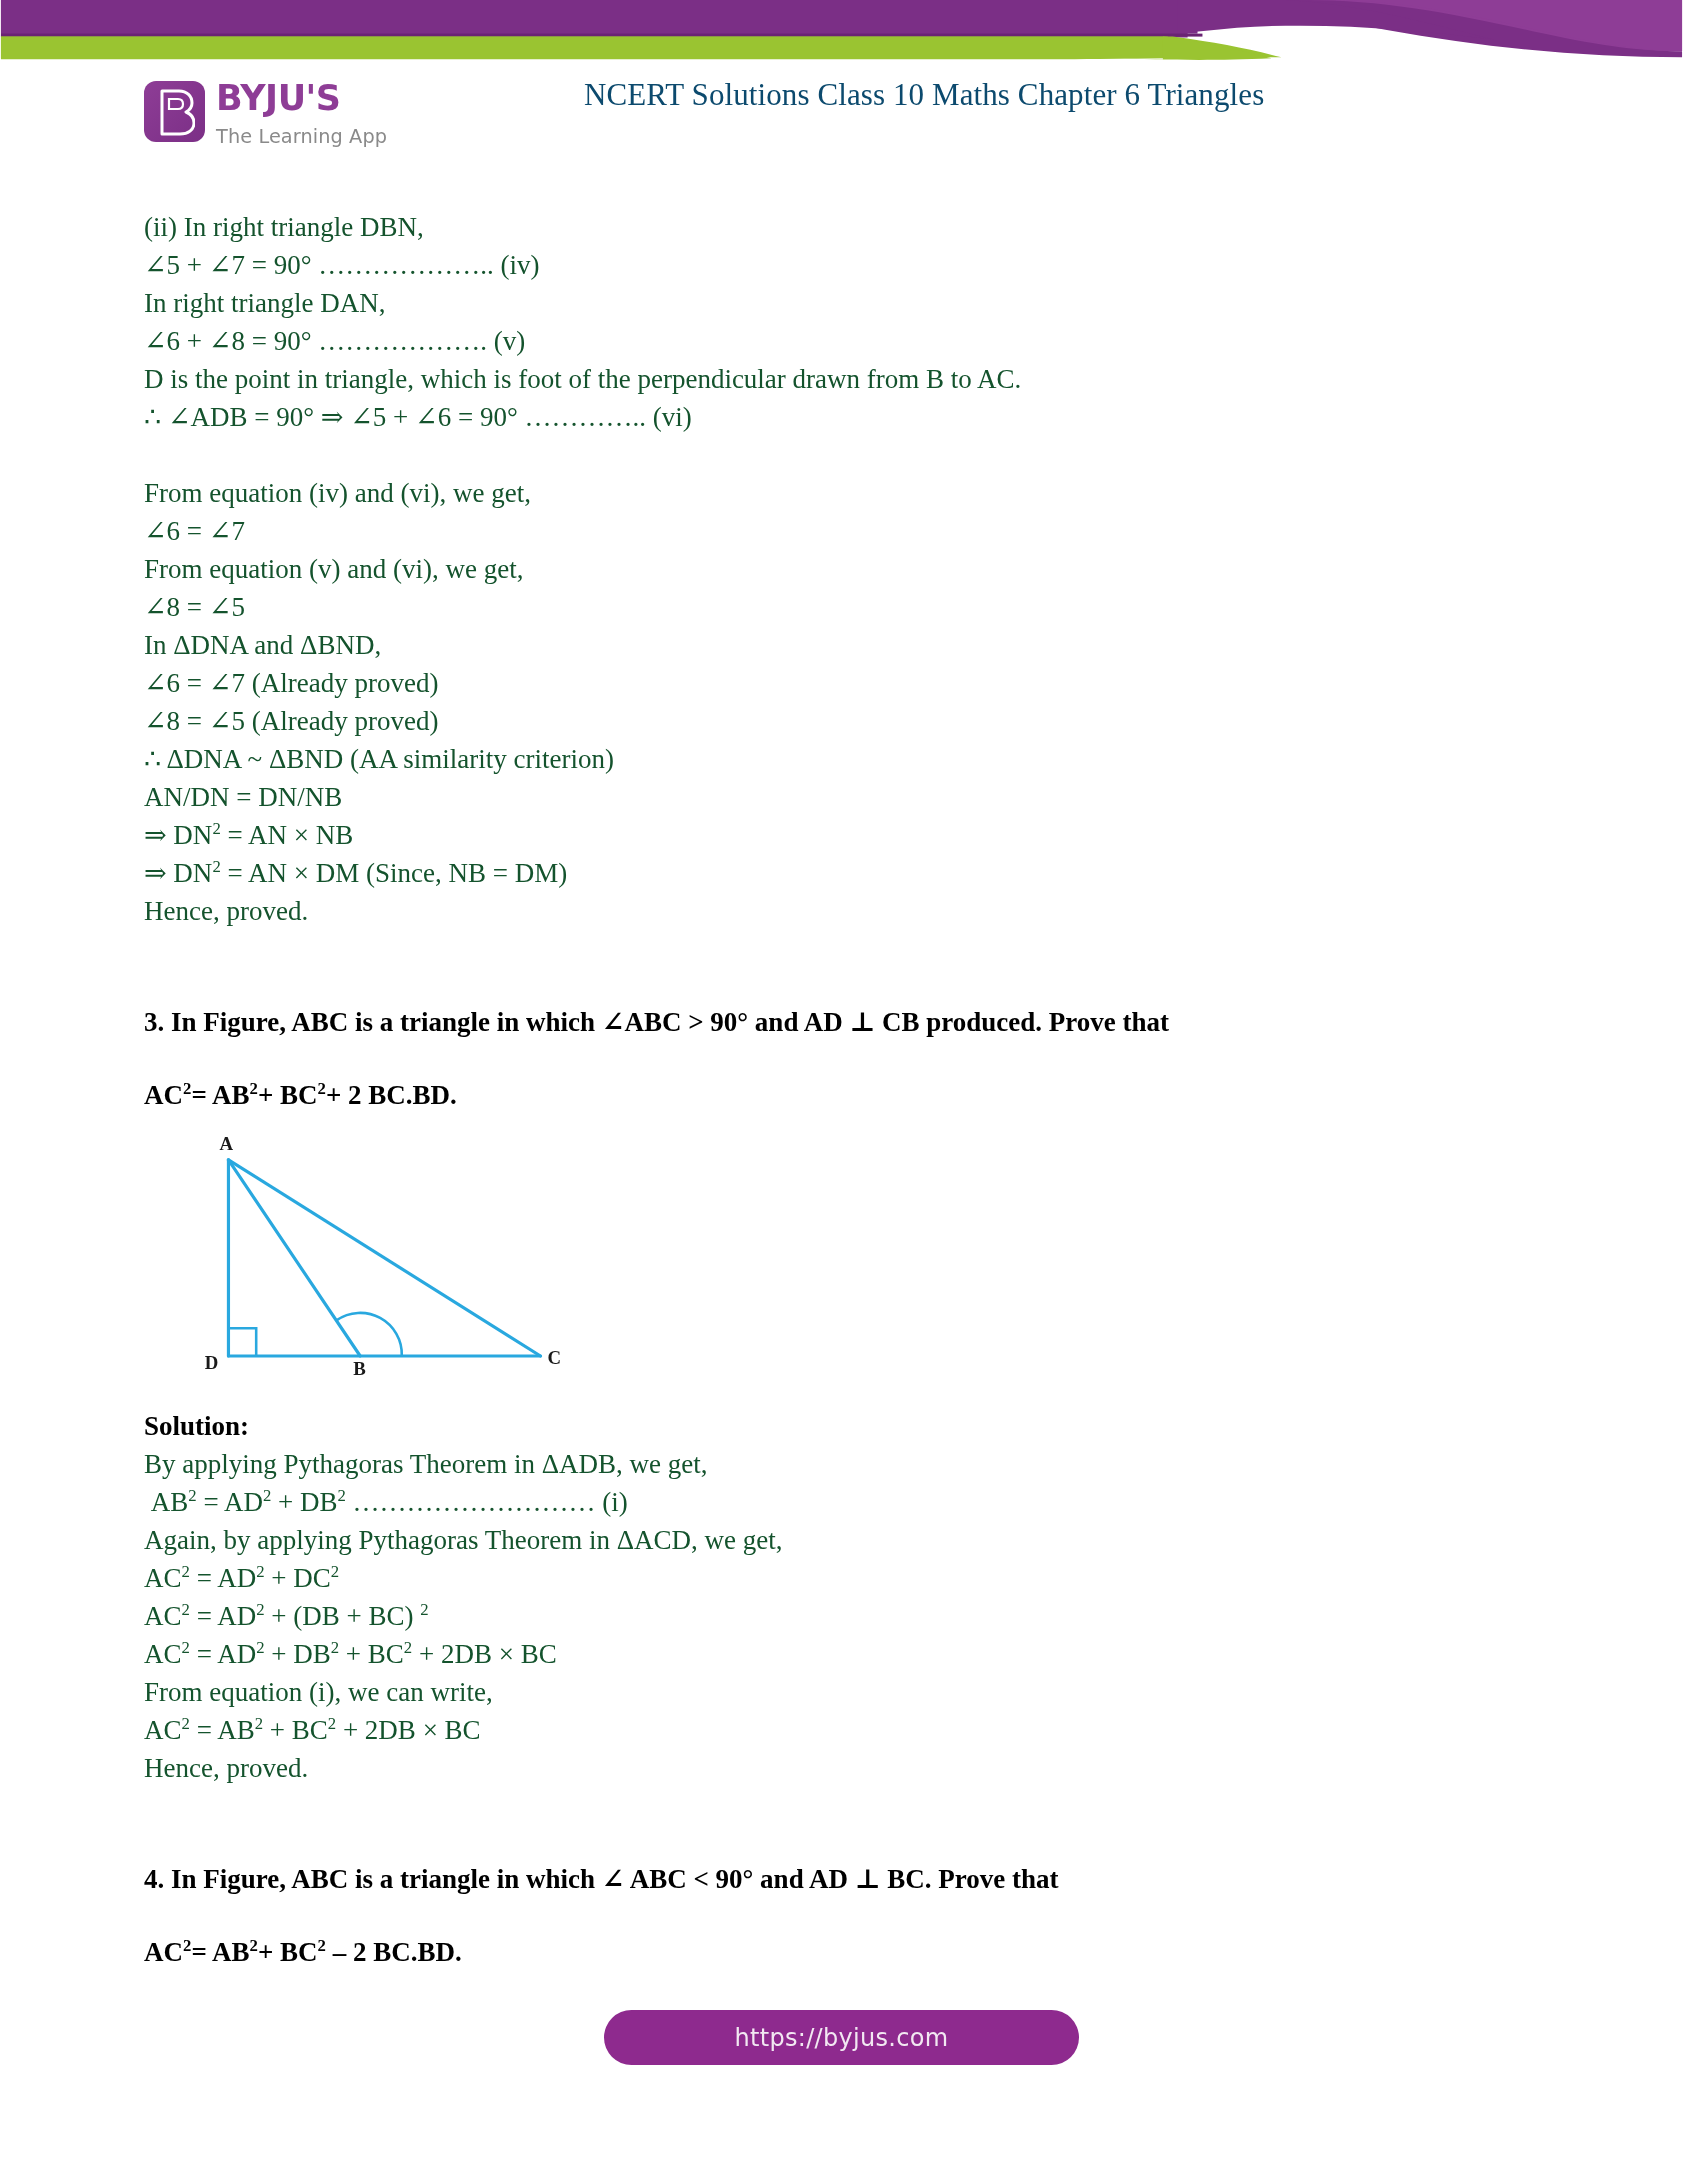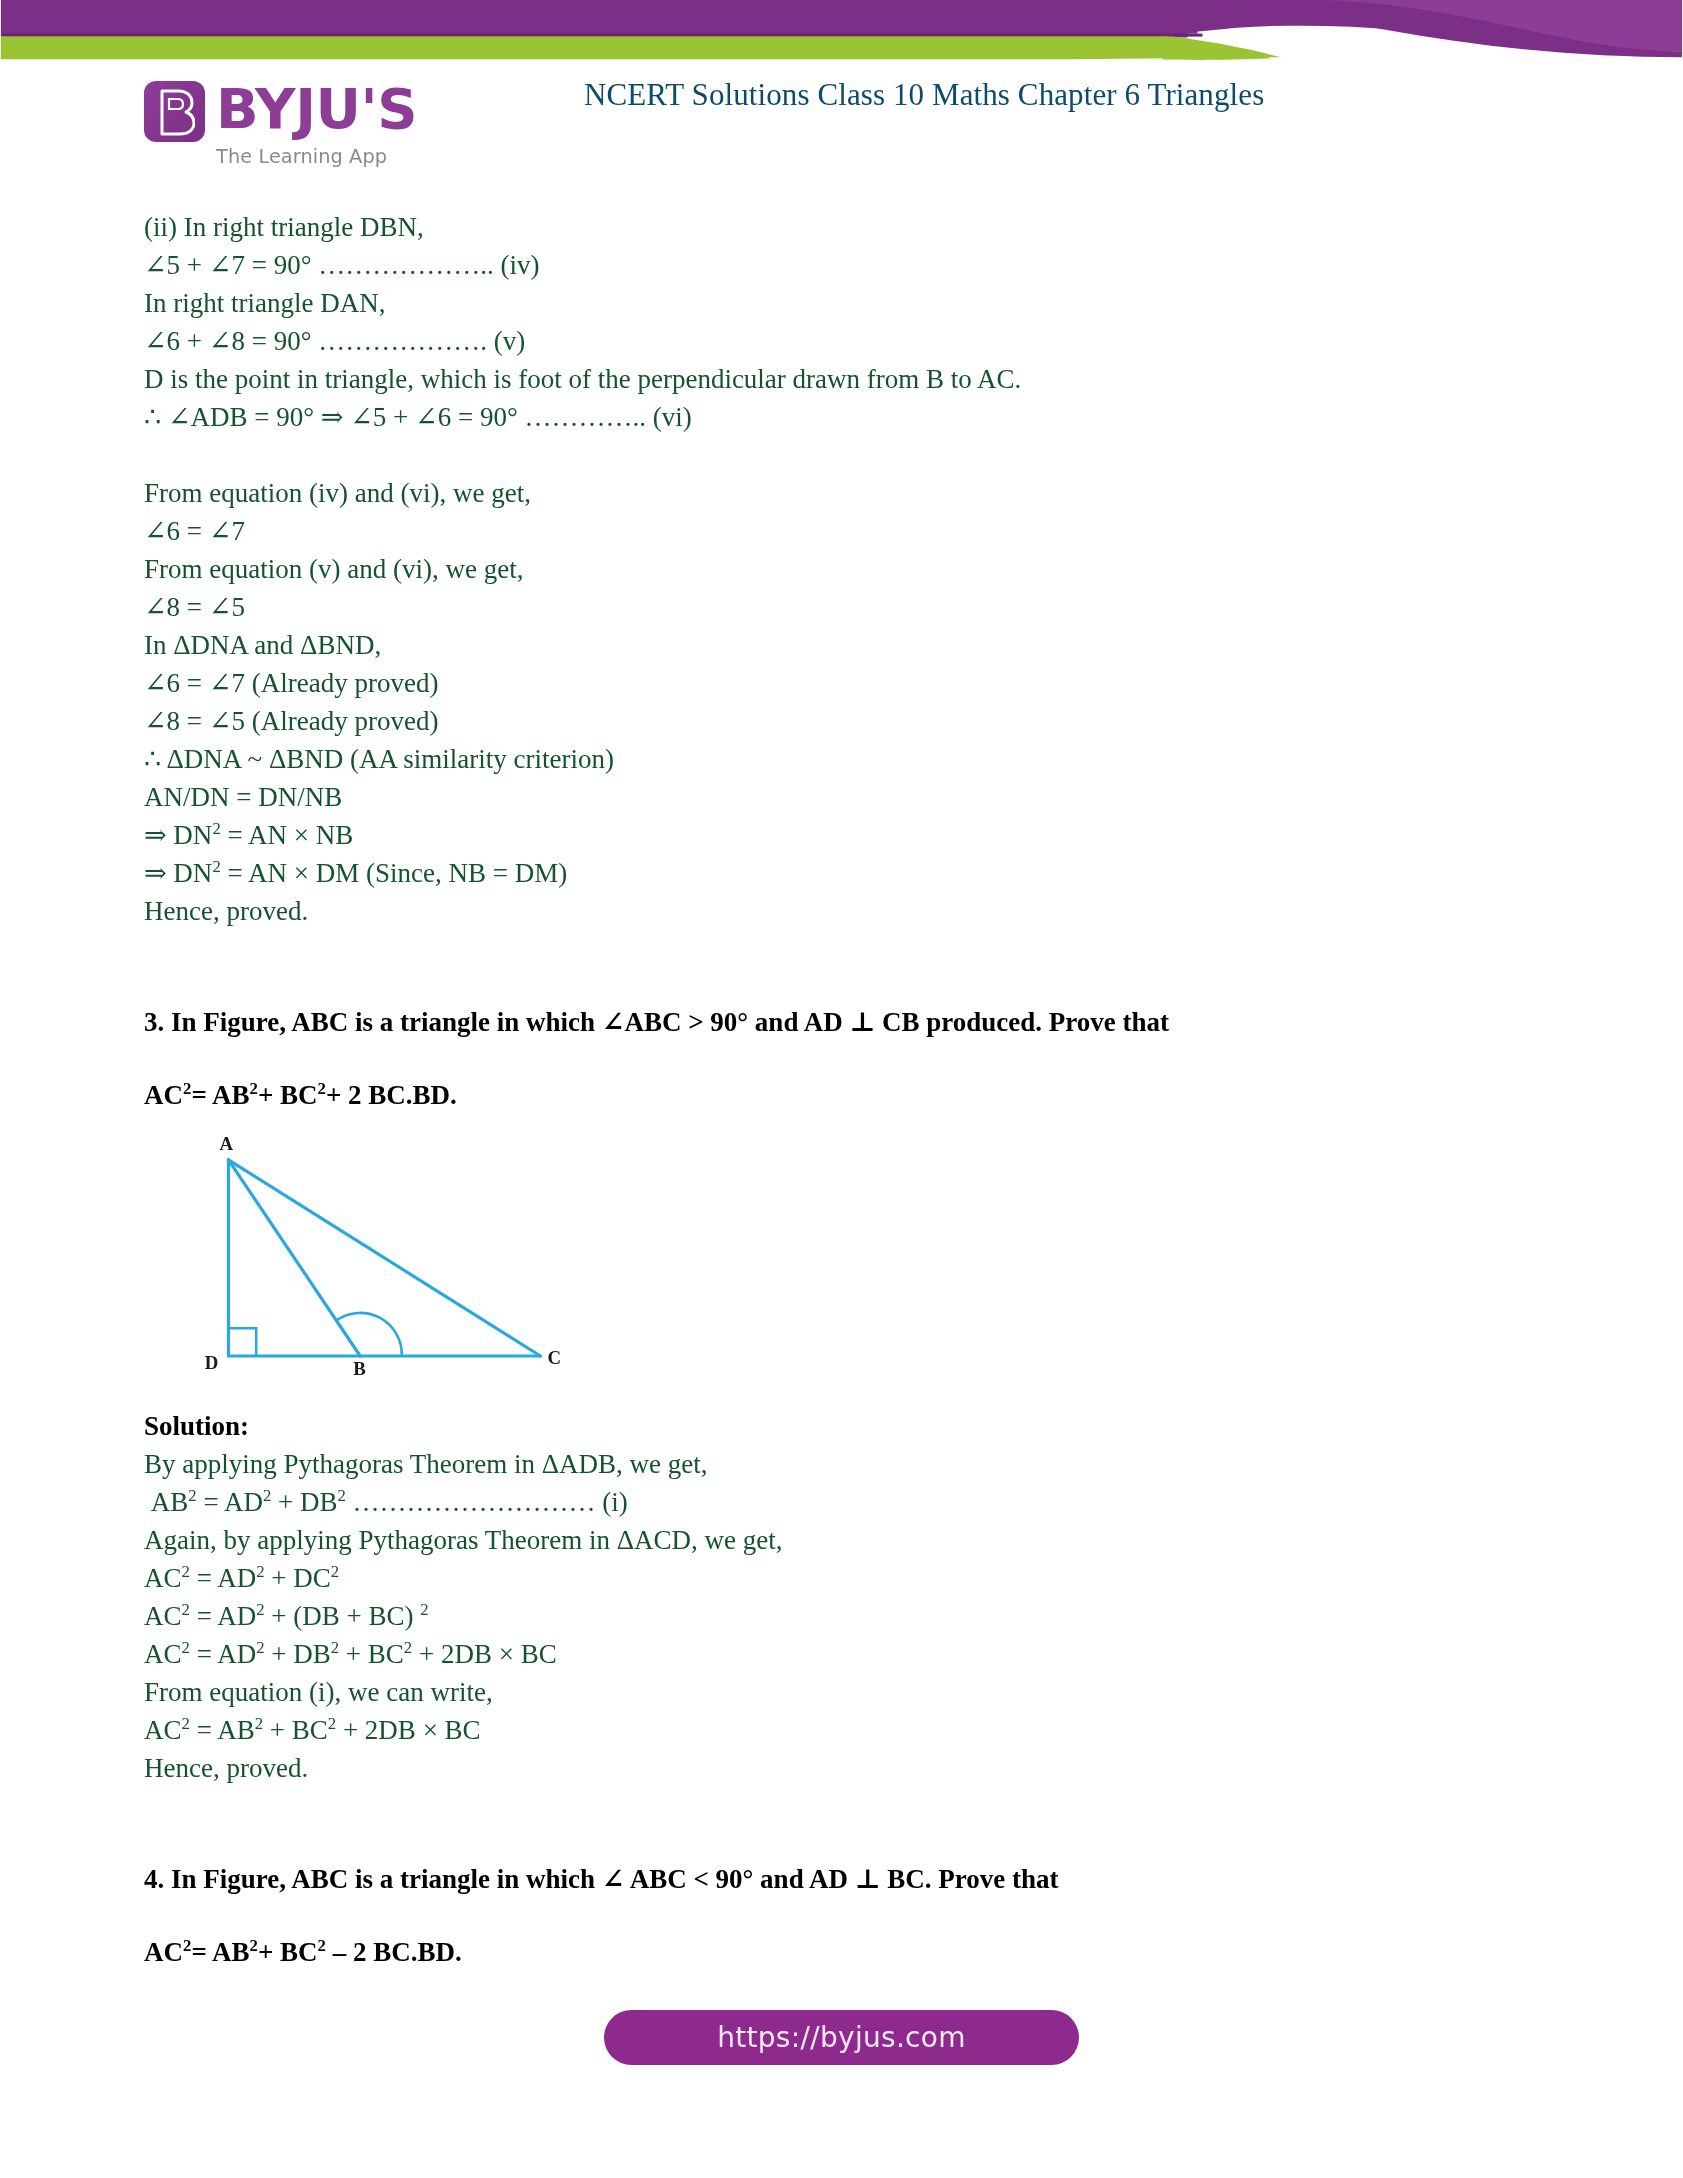--- a/index.html
+++ b/index.html
@@ -54,21 +54,21 @@
     width: 40px;
     height: 48px;
   }
   .logo-text {
     margin-left: 11px;
     padding-top: 1px;
   }
   .logo-word {
     font-family: "DejaVu Sans", sans-serif;
     font-weight: bold;
-    font-size: 56px;
+    font-size: 35px;
     letter-spacing: -0.5px;
     color: #8e3d96;
     line-height: 0.95;
     white-space: nowrap;
   }
   .logo-tag {
     font-family: "DejaVu Sans", sans-serif;
     font-size: 19.3px;
     color: #8a8a8a;
     letter-spacing: 0.1px;
@@ -144,21 +144,21 @@
     width: 475px;
     height: 55px;
     border-radius: 28px;
     background: #8e2a8e;
     display: flex;
     align-items: center;
     justify-content: center;
   }
   .footer-pill span {
     font-family: "DejaVu Sans", sans-serif;
-    font-size: 28px;
+    font-size: 24px;
     color: #f2e8f2;
     letter-spacing: 0.3px;
   }
 </style>
 </head>
 <body>
 
 <div class="header-deco">
   <svg width="1683" height="89" viewBox="0 0 1700 90" xmlns="http://www.w3.org/2000/svg">
 

